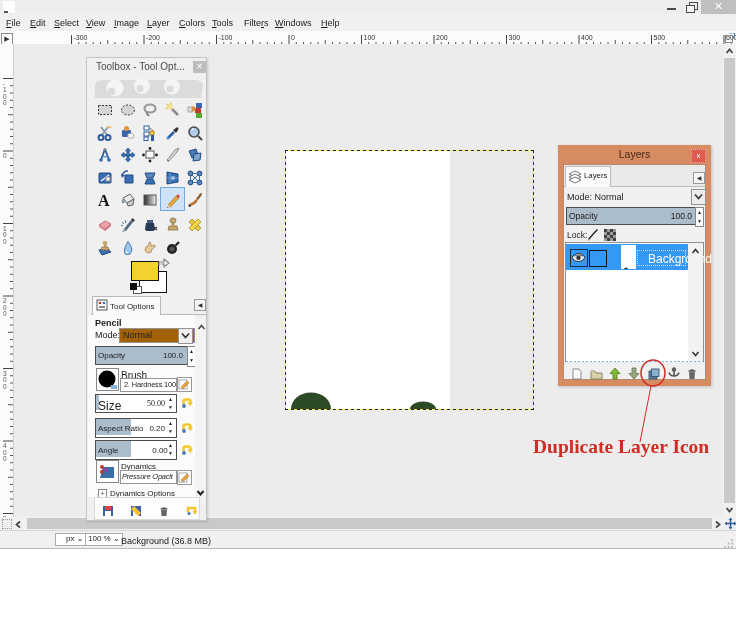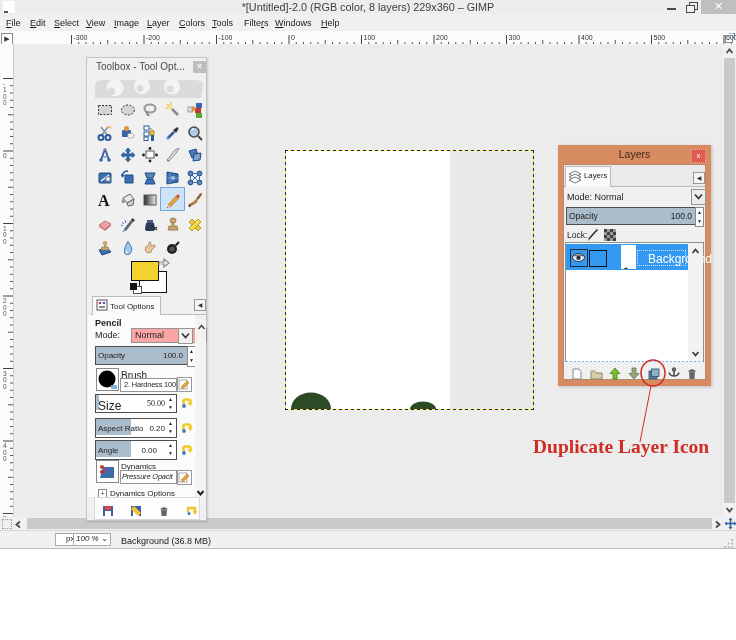--- a/index.html
+++ b/index.html
@@ -39,21 +39,20 @@
   .dashh{height:1px;background:repeating-linear-gradient(90deg,#26261f 0 3px,#f3ea4e 3px 6px);}
   .dashv{width:1px;background:repeating-linear-gradient(180deg,#26261f 0 3px,#f3ea4e 3px 6px);}
 
 </style>
 </head>
 <body>
 <div id="win" class="abs">
   <div id="titlebar" class="abs"></div>
   <div id="winicon" class="abs"></div>
     <div class="abs" style="left:4px;top:11px;width:4px;height:2px;background:#555;"></div>
-  <div id="title" class="abs">*[Untitled]-2.0 (RGB color, 8 layers) 229x360 – GIMP</div>
   <div id="btnmin" class="abs"></div>
   <svg class="abs" style="left:686px;top:2px" width="12" height="11">
       <rect x="3.5" y="0.5" width="8" height="7" fill="none" stroke="#4a4a4a"></rect>
       <rect x="0.5" y="3.5" width="8" height="7" fill="#f2f2f2" stroke="#4a4a4a"></rect>
     </svg>
   <div id="btnclose" class="abs">✕</div>
   <div id="menubar" class="abs">
     <span class="mi" style="left:6px"><u>F</u>ile</span>
     <span class="mi" style="left:30px"><u>E</u>dit</span>
     <span class="mi" style="left:54px"><u>S</u>elect</span>
@@ -303,21 +302,21 @@
     </svg>
   <svg class="abs" style="left:724px;top:517px" width="13" height="13">
       <path d="M6.5 0.5 L8.5 3 L7.3 3 L7.3 5.7 L10 5.7 L10 4.5 L12.5 6.5 L10 8.5 L10 7.3 L7.3 7.3 L7.3 10 L8.5 10 L6.5 12.5 L4.5 10 L5.7 10 L5.7 7.3 L3 7.3 L3 8.5 L0.5 6.5 L3 4.5 L3 5.7 L5.7 5.7 L5.7 3 L4.5 3 Z" fill="#2f5f9e"></path>
     </svg>
     <svg class="abs" style="left:725px;top:33px" width="10" height="10">
       <rect x="0.5" y="2.5" width="7" height="7" fill="none" stroke="#8a8a8a"></rect>
       <path d="M4 0 L9.5 0 L9.5 5" fill="none" stroke="#4a7ab5"></path>
     </svg>
     <div id="statusbar" class="abs"></div>
   <div class="combo" style="left:55px;top:533px;width:21px;height:11px;padding-left:10px;">px ⌄</div>
-  <div class="combo" style="left:73px;top:533px;width:34px;height:11px;padding-left:2px;font-style:italic;">100 % ⌄</div>
+  <div class="combo" style="left:85px;top:533px;width:34px;height:11px;padding-left:2px;">100 % ⌄</div>
   <div id="statustext" class="abs">Background (36.8 MB)</div>
   <svg class="abs" style="left:724px;top:538px" width="10" height="10">
       <circle cx="8" cy="2" r="1" fill="#b5b5b5"></circle>
       <circle cx="8" cy="5.5" r="1" fill="#b5b5b5"></circle>
       <circle cx="4.5" cy="5.5" r="1" fill="#b5b5b5"></circle>
       <circle cx="8" cy="9" r="1" fill="#b5b5b5"></circle>
       <circle cx="4.5" cy="9" r="1" fill="#b5b5b5"></circle>
       <circle cx="1" cy="9" r="1" fill="#b5b5b5"></circle>
     </svg>
     <div id="winbottom" class="abs"></div>
@@ -529,21 +528,21 @@
       <rect x="1" y="1" width="10" height="10" fill="#fff" stroke="#555"></rect>
       <circle cx="4" cy="4" r="1.3" fill="#b33"></circle>
       <circle cx="8" cy="4" r="1.3" fill="#36c"></circle>
       <rect x="3" y="7" width="6" height="2" fill="#888"></rect>
     </svg>
   <div class="abs" style="left:23px;top:244px;font-size:8px;">Tool Options</div>
   <div class="abs" style="left:107px;top:241px;width:10px;height:10px;border:1px solid #999;background:#f6f6f6;font-size:6px;text-align:center;line-height:10px;color:#333;">◀</div>
 
   <div class="abs" style="left:8px;top:260px;font-weight:bold;font-size:9px;">Pencil</div>
   <div class="abs" style="left:8px;top:272px;font-size:9px;">Mode:</div>
-  <div class="abs" style="left:44px;top:270px;width:71px;height:13px;background:#fca5a5;border:1px solid #949494;font-size:9px;padding-left:3px;line-height:13px;">Normal</div>
+  <div class="abs" style="left:32px;top:270px;width:71px;height:13px;background:#a16207;border:1px solid #949494;font-size:9px;padding-left:3px;line-height:13px;">Normal</div>
   <div class="abs" style="left:91px;top:270px;width:13px;height:14px;background:#f0f0f0;border:1px solid #949494;"></div>
     <svg class="abs" style="left:94px;top:274px" width="9" height="8">
       <path d="M1 1.5 L4.5 5.5 L8 1.5" fill="none" stroke="#333" stroke-width="1.6"></path>
     </svg>
 
   <div class="abs" style="left:8px;top:288px;width:91px;height:17px;background:#abbccb;border:1px solid #4d4d4d;"></div>
   <div class="abs" style="left:11px;top:293px;font-size:8px;white-space:nowrap;">Opacity</div>
   <div class="abs" style="left:60px;top:293px;width:36px;text-align:right;font-size:8px;">100.0</div>
   <div class="abs" style="left:100px;top:288px;width:7px;height:19px;background:#fff;border:1px solid #888;font-size:5px;text-align:center;color:#222;line-height:9px;">▲<br>▼</div>
 
@@ -578,21 +577,21 @@
   <div class="abs" style="left:80px;top:361px;width:7px;height:16px;font-size:5px;text-align:center;color:#222;line-height:8px;">▲<br>▼</div>
   <svg class="abs" style="left:94px;top:364px" width="12" height="12">
       <path d="M2.5 7.5 L2.5 4.5 Q2.5 2.5 4.5 2.5 L7 2.5 Q9.5 2.5 9.5 4.5 L9.5 5.5" fill="none" stroke="#f2c928" stroke-width="2.6"></path>
       <path d="M6.3 5.2 L12 5.2 L9.2 9.3 Z" fill="#f2c928"></path>
       <circle cx="3" cy="9" r="1.9" fill="#4a7ab5"></circle>
     </svg>
 
   <div class="abs" style="left:8px;top:382px;width:80px;height:18px;background:#fff;border:1px solid #4d4d4d;"></div>
   <div class="abs" style="left:9px;top:383px;width:35px;height:16px;background:#abbccb;"></div>
   <div class="abs" style="left:11px;top:388px;font-size:8px;white-space:nowrap;">Angle</div>
-  <div class="abs" style="left:36px;top:388px;width:34px;text-align:right;font-size:8px;">0.00</div>
+  <div class="abs" style="left:56px;top:388px;width:34px;text-align:center;font-size:8px;">0.00</div>
   <div class="abs" style="left:80px;top:383px;width:7px;height:16px;font-size:5px;text-align:center;color:#222;line-height:8px;">▲<br>▼</div>
   <svg class="abs" style="left:94px;top:386px" width="12" height="12">
       <path d="M2.5 7.5 L2.5 4.5 Q2.5 2.5 4.5 2.5 L7 2.5 Q9.5 2.5 9.5 4.5 L9.5 5.5" fill="none" stroke="#f2c928" stroke-width="2.6"></path>
       <path d="M6.3 5.2 L12 5.2 L9.2 9.3 Z" fill="#f2c928"></path>
       <circle cx="3" cy="9" r="1.9" fill="#4a7ab5"></circle>
     </svg>
 
   <div class="abs" style="left:9px;top:402px;width:21px;height:21px;background:#fff;border:1px solid #888;"></div>
   <svg class="abs" style="left:10px;top:403px" width="20" height="20">
       <path d="M6 6 L17 6 L17 17 L3 17 Z" fill="#3a6ea5"></path>

